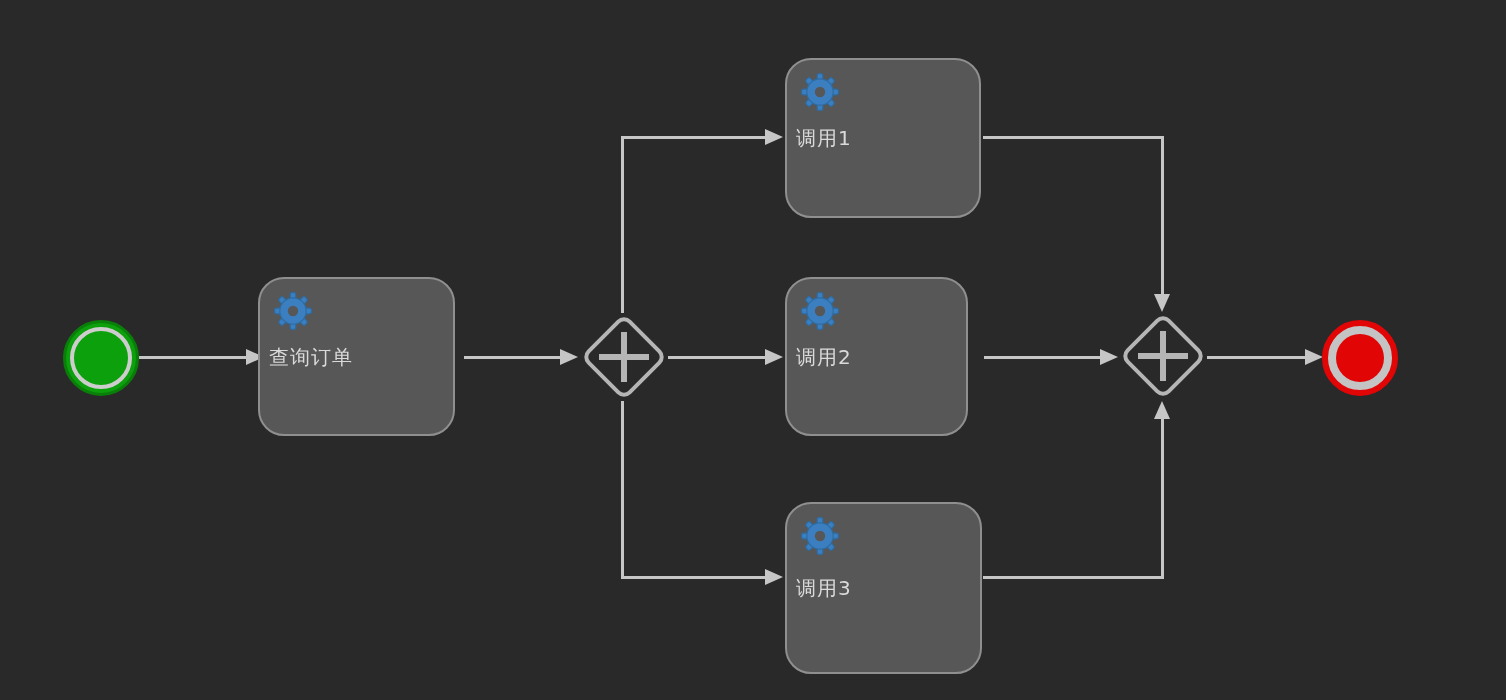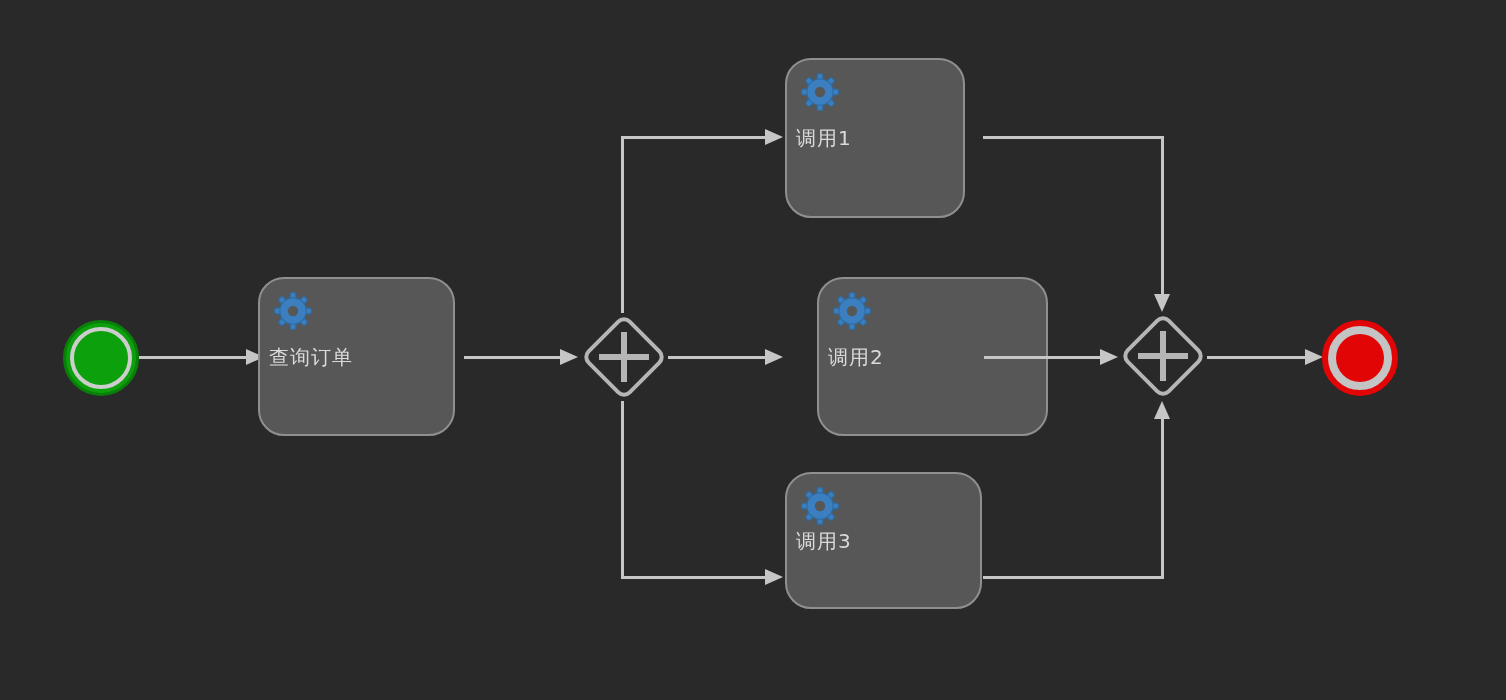--- a/index.html
+++ b/index.html
@@ -90,61 +90,61 @@
   <div class="hl" style="left:621px;top:136px;width:144px;"></div>
   <div class="ar-r" style="left:765px;top:129px;"></div>
 
   <div class="hl" style="left:668px;top:356px;width:97px;"></div>
   <div class="ar-r" style="left:765px;top:349px;"></div>
 
   <div class="vl" style="left:621px;top:401px;height:176px;"></div>
   <div class="hl" style="left:621px;top:576px;width:144px;"></div>
   <div class="ar-r" style="left:765px;top:569px;"></div>
 
-  <div class="task" style="left:785px;top:58px;width:180px;height:160px;">
+  <div class="task" style="left:785px;top:58px;width:196px;height:160px;">
     <svg class="gear" viewBox="0 0 100 100">
       <g fill="#3c7fc0" stroke="#2d6ca3" stroke-width="3">
         <g>
           <rect x="43" y="4" width="14" height="22" rx="5"></rect>
           <rect x="43" y="74" width="14" height="22" rx="5"></rect>
           <rect x="4" y="43" width="22" height="14" rx="5"></rect>
           <rect x="74" y="43" width="22" height="14" rx="5"></rect>
           <rect x="43" y="4" width="14" height="22" rx="5" transform="rotate(45 50 50)"></rect>
           <rect x="43" y="74" width="14" height="22" rx="5" transform="rotate(45 50 50)"></rect>
           <rect x="4" y="43" width="22" height="14" rx="5" transform="rotate(45 50 50)"></rect>
           <rect x="74" y="43" width="22" height="14" rx="5" transform="rotate(45 50 50)"></rect>
         </g>
         <circle cx="50" cy="50" r="33"></circle>
       </g>
       <circle cx="50" cy="50" r="13" fill="#575757"></circle>
     </svg>
     <span class="label">调用1</span>
   </div>
 
-  <div class="task" style="left:785px;top:277px;width:231px;height:159px;margin-left:32px;">
+  <div class="task" style="left:785px;top:277px;width:183px;height:159px;">
     <svg class="gear" viewBox="0 0 100 100">
       <g fill="#3c7fc0" stroke="#2d6ca3" stroke-width="3">
         <g>
           <rect x="43" y="4" width="14" height="22" rx="5"></rect>
           <rect x="43" y="74" width="14" height="22" rx="5"></rect>
           <rect x="4" y="43" width="22" height="14" rx="5"></rect>
           <rect x="74" y="43" width="22" height="14" rx="5"></rect>
           <rect x="43" y="4" width="14" height="22" rx="5" transform="rotate(45 50 50)"></rect>
           <rect x="43" y="74" width="14" height="22" rx="5" transform="rotate(45 50 50)"></rect>
           <rect x="4" y="43" width="22" height="14" rx="5" transform="rotate(45 50 50)"></rect>
           <rect x="74" y="43" width="22" height="14" rx="5" transform="rotate(45 50 50)"></rect>
         </g>
         <circle cx="50" cy="50" r="33"></circle>
       </g>
       <circle cx="50" cy="50" r="13" fill="#575757"></circle>
     </svg>
     <span class="label">调用2</span>
   </div>
 
-  <div class="task" style="left:785px;top:472px;width:197px;height:137px;">
+  <div class="task" style="left:785px;top:502px;width:197px;height:172px;">
     <svg class="gear" viewBox="0 0 100 100">
       <g fill="#3c7fc0" stroke="#2d6ca3" stroke-width="3">
         <g>
           <rect x="43" y="4" width="14" height="22" rx="5"></rect>
           <rect x="43" y="74" width="14" height="22" rx="5"></rect>
           <rect x="4" y="43" width="22" height="14" rx="5"></rect>
           <rect x="74" y="43" width="22" height="14" rx="5"></rect>
           <rect x="43" y="4" width="14" height="22" rx="5" transform="rotate(45 50 50)"></rect>
           <rect x="43" y="74" width="14" height="22" rx="5" transform="rotate(45 50 50)"></rect>
           <rect x="4" y="43" width="22" height="14" rx="5" transform="rotate(45 50 50)"></rect>

